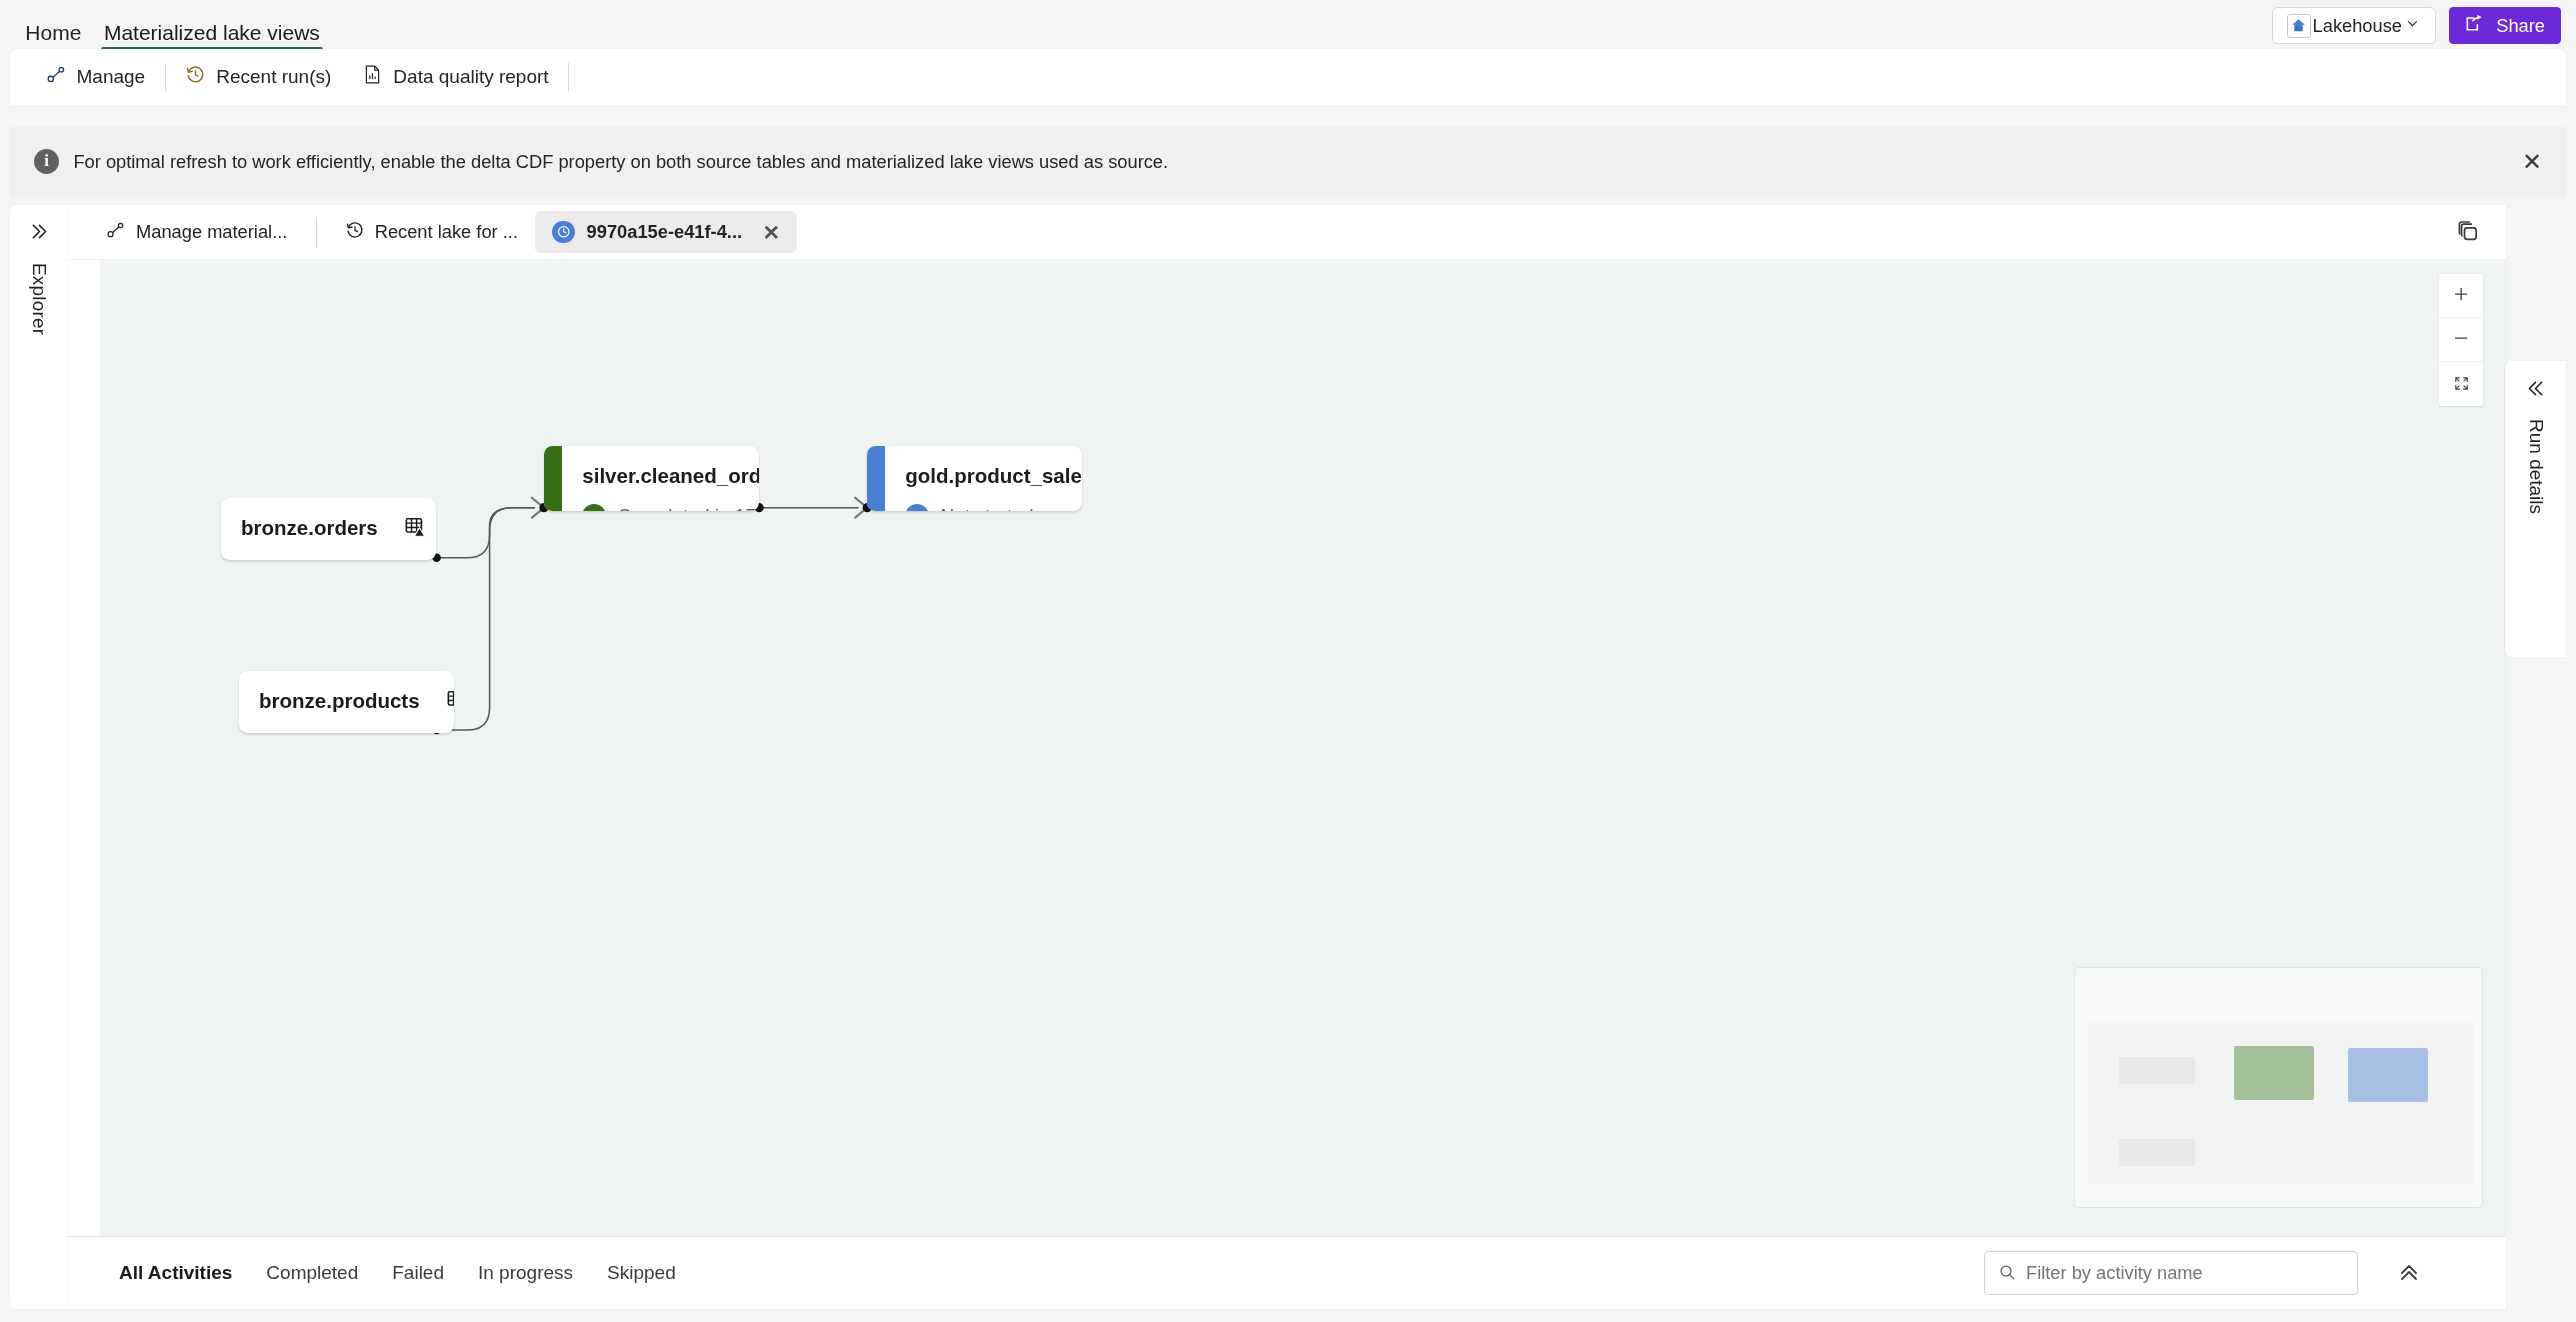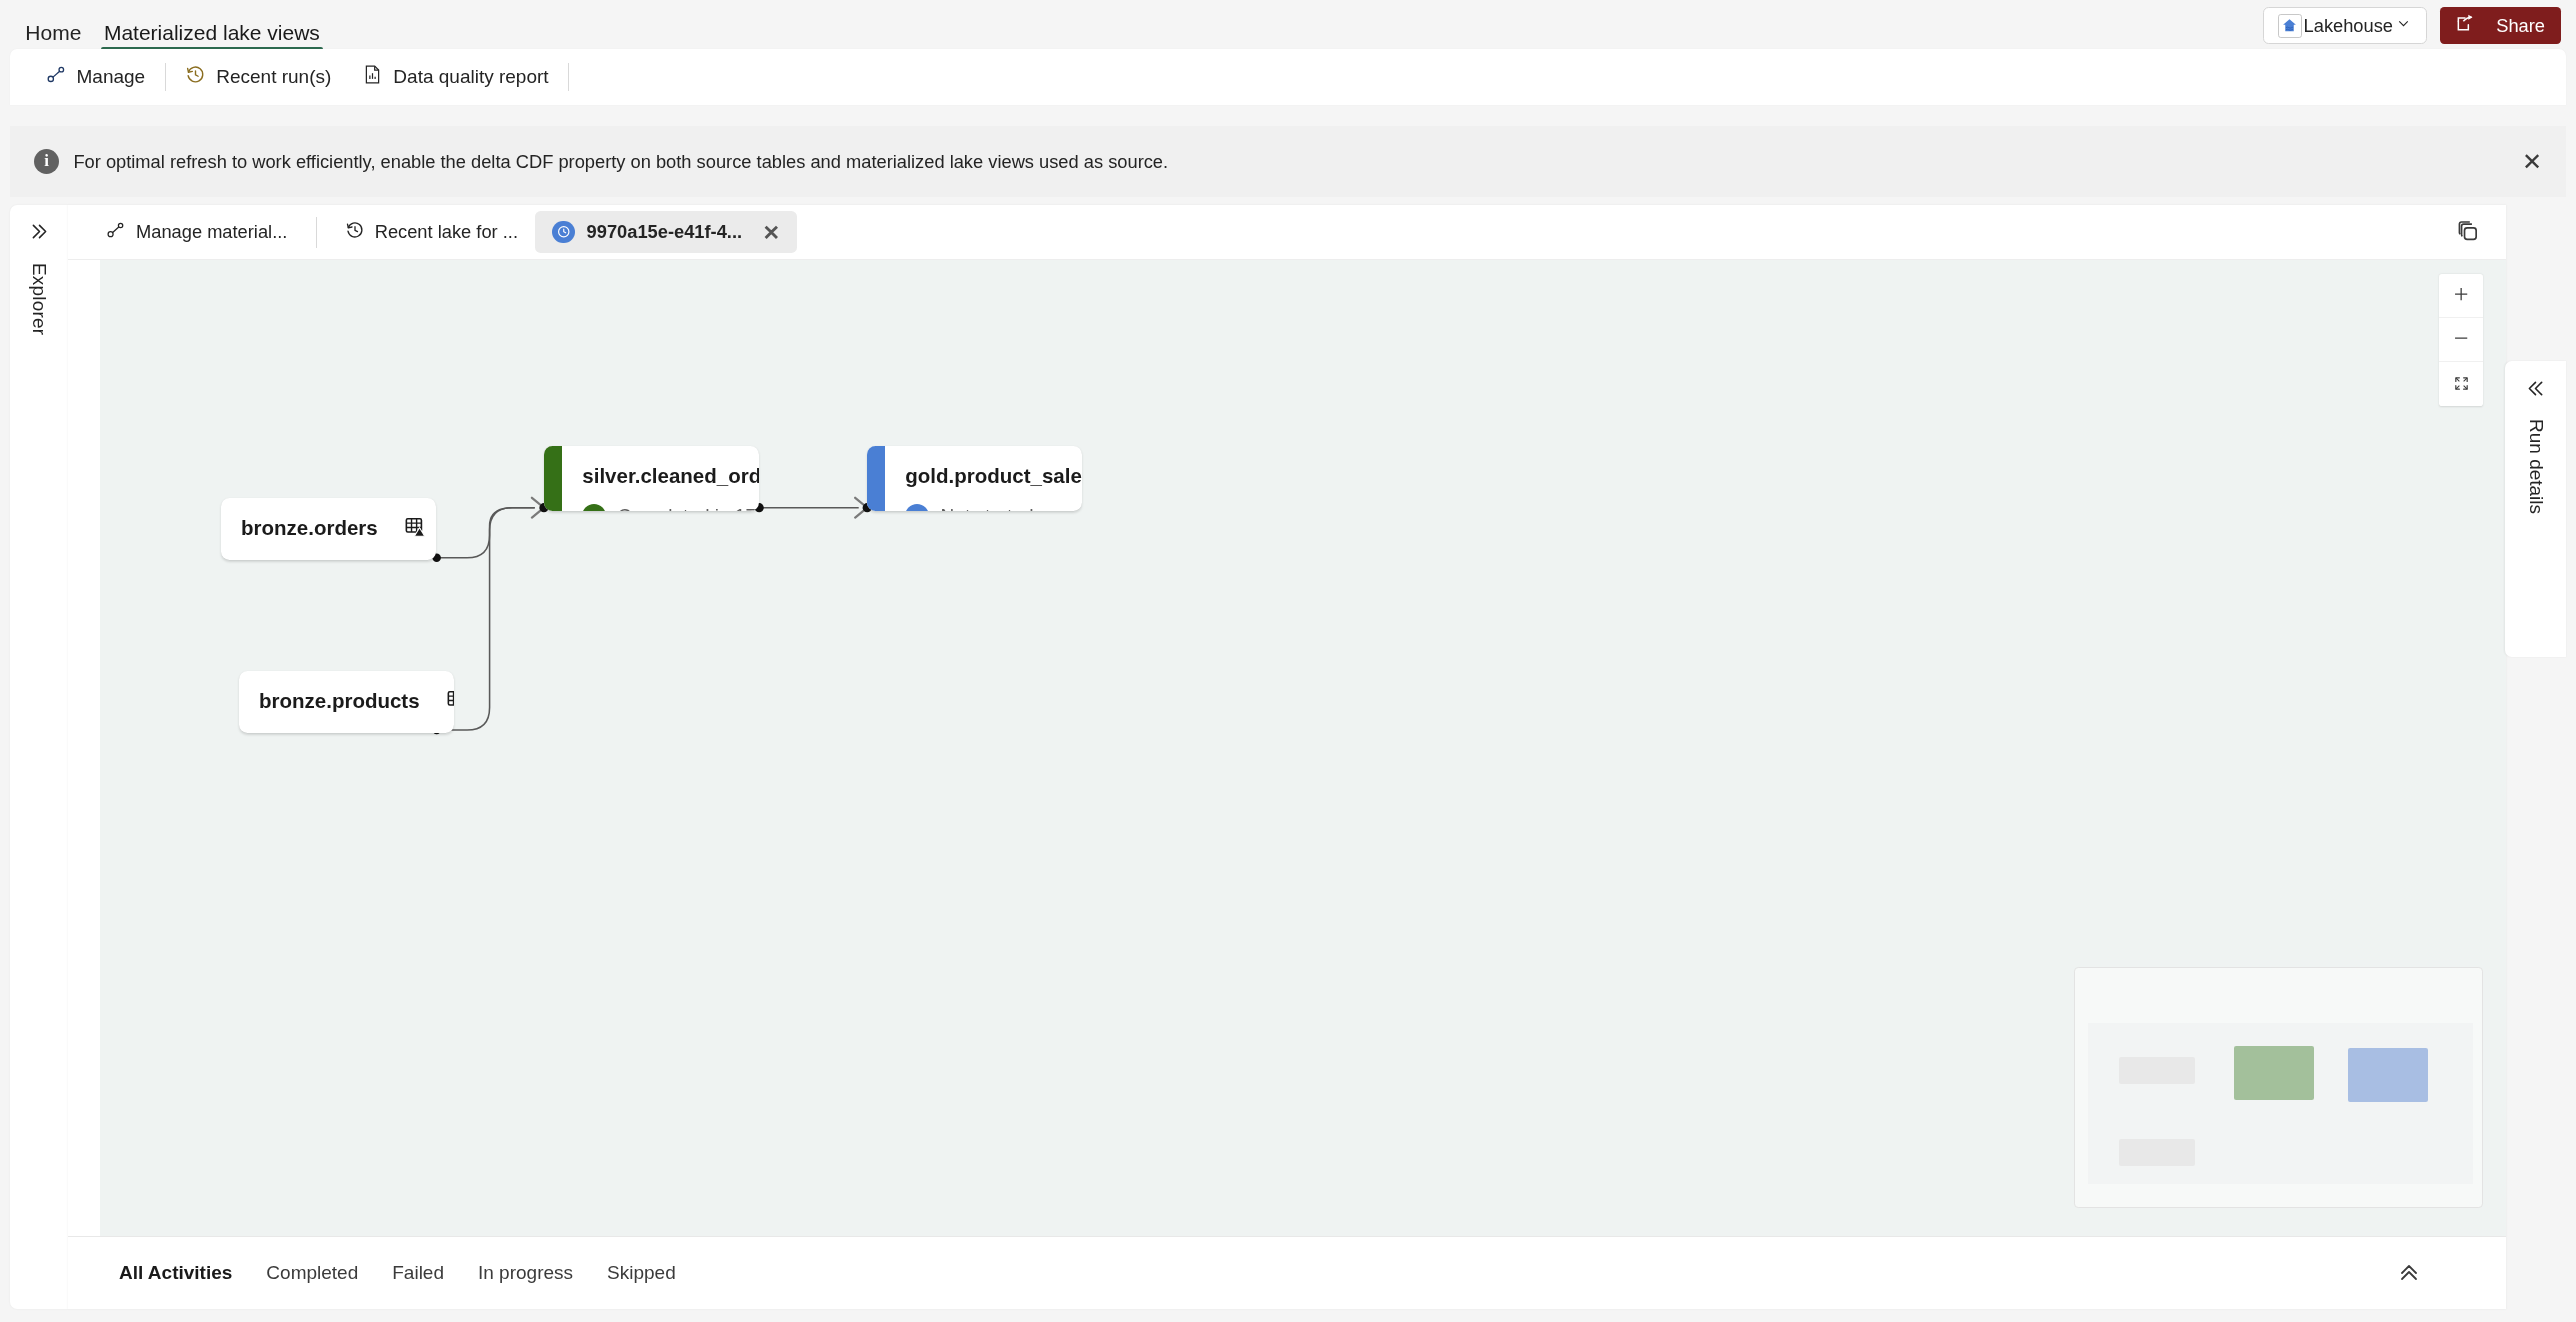--- a/index.html
+++ b/index.html
@@ -39,23 +39,23 @@
     display: flex; align-items: center; gap: 2px;
     height: 37px; padding: 12px 14px;
     background: #ffffff; border: 0.7px solid #d6d6d6; border-radius: 5.6px;
     font-size: 18.3px; color: #242424; cursor: pointer;
   }
   .lh-icon {
     width: 24px; height: 24px; border: 0.7px solid #c8c8c8; border-radius: 2.8px;
     background: #fff; display: flex; align-items: center; justify-content: center;
   }
   .share-btn {
-    display: flex; align-items: center; gap: 21px;
+    display: flex; align-items: center; gap: 12px;
     height: 37px; padding: 0 15.5px;
-    background: #7f1d1d; color: #fff; border-radius: 4.2px;
+    background: #6d28d9; color: #fff; border-radius: 4.2px;
     font-size: 18.3px; cursor: pointer;
   }
 
   
   .cmdbar {
     position: absolute; left: 10px; top: 49px; width: 2556px; height: 56px;
     background: #ffffff; border-radius: 7px 7px 0 0;
     display: flex; align-items: center; padding-left: 20px; gap: 0;
     box-shadow: 0 0 1.4px rgba(0,0,0,0.06);
   }
@@ -472,20 +472,29 @@
   </div>
 
   <div class="bottombar">
     <div class="filters">
       <div class="filter-item active">All Activities</div>
       <div class="filter-item">Completed</div>
       <div class="filter-item">Failed</div>
       <div class="filter-item">In progress</div>
       <div class="filter-item">Skipped</div>
     </div>
+    <div class="searchbox">
+      <span>
+        <svg width="18.3" height="18.3" viewBox="0 0 24 24">
+          <circle cx="10.5" cy="10.5" r="6.5" stroke="#616161" stroke-width="1.7" fill="none"></circle>
+          <line x1="15.4" y1="15.4" x2="20.5" y2="20.5" stroke="#616161" stroke-width="1.7" stroke-linecap="round"></line>
+        </svg>
+      </span>
+      <input type="text" placeholder="Filter by activity name" style="">
+    </div>
     <div class="collapse-chev">
       <svg width="24" height="24" viewBox="0 0 24 24">
         <path d="M5 13 L12 6 L19 13" stroke="#3b3b3b" stroke-width="1.8" fill="none" stroke-linecap="round" stroke-linejoin="round"></path>
         <path d="M5 19 L12 12 L19 19" stroke="#3b3b3b" stroke-width="1.8" fill="none" stroke-linecap="round" stroke-linejoin="round"></path>
       </svg>
     </div>
   </div>
 </div>
 
 <div class="rundetails-rail">

